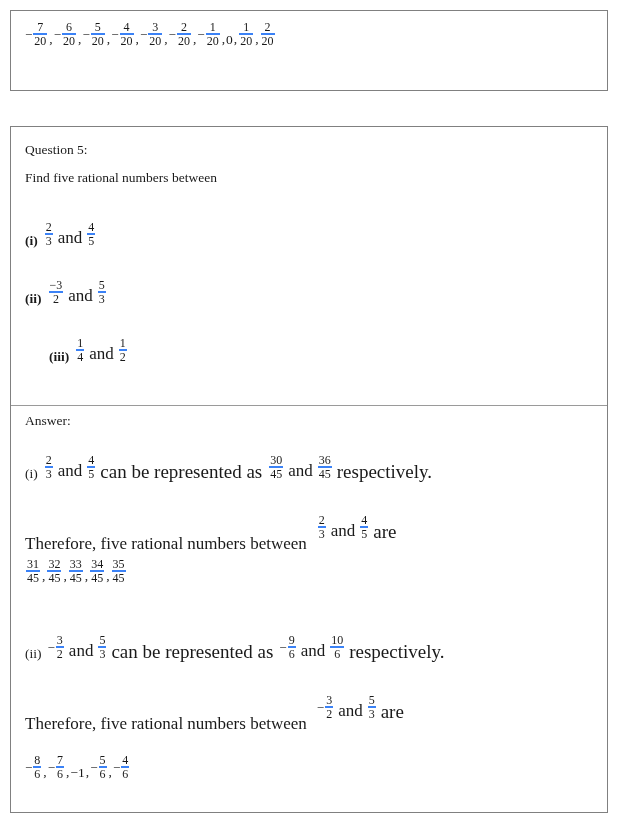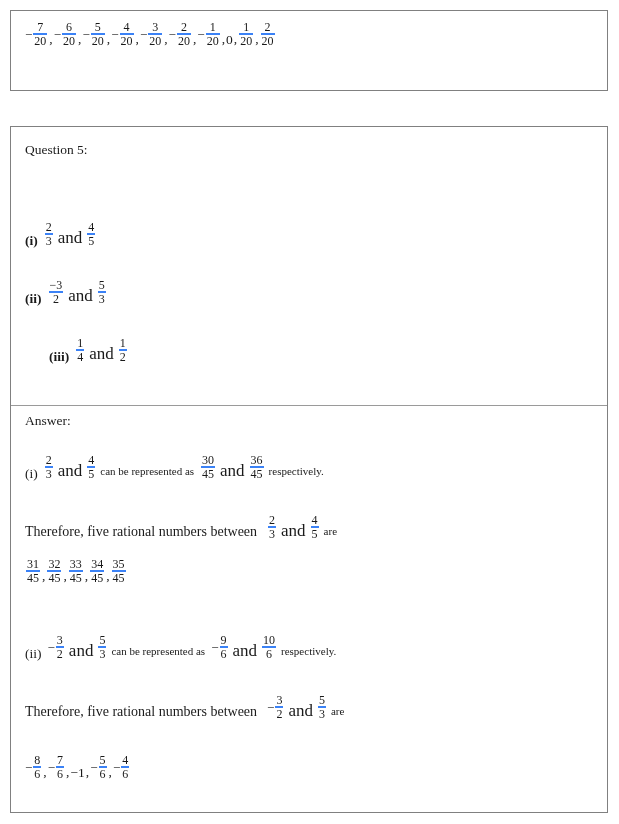--- a/index.html
+++ b/index.html
@@ -105,32 +105,32 @@
     display: inline-block;
     vertical-align: middle;
     font-size: 17px;
     padding: 0 4px;
     position: relative;
     top: 3px;
   }
   .tailw {
     display: inline-block;
     vertical-align: middle;
-    font-size: 11px;
+    font-size: 19px;
     padding-left: 4px;
     position: relative;
     top: 4px;
   }
   .leadw {
     display: inline-block;
     vertical-align: middle;
-    font-size: 14px;
+    font-size: 17px;
     padding-right: 4px;
     position: relative;
-    top: 4px;
+    top: 16px;
   }
   .marker {
     display: inline-block;
     vertical-align: middle;
     font-weight: bold;
     font-size: 13.5px;
     position: relative;
     top: 6px;
   }
   .marker-plain {
@@ -151,20 +151,21 @@
       <span class="math" id="prev-seq"><span class="atom"><span class="neg">−</span><span class="frac"><span class="num">7</span><span class="den">20</span></span></span><span class="sep">,</span><span class="atom"><span class="neg">−</span><span class="frac"><span class="num">6</span><span class="den">20</span></span></span><span class="sep">,</span><span class="atom"><span class="neg">−</span><span class="frac"><span class="num">5</span><span class="den">20</span></span></span><span class="sep">,</span><span class="atom"><span class="neg">−</span><span class="frac"><span class="num">4</span><span class="den">20</span></span></span><span class="sep">,</span><span class="atom"><span class="neg">−</span><span class="frac"><span class="num">3</span><span class="den">20</span></span></span><span class="sep">,</span><span class="atom"><span class="neg">−</span><span class="frac"><span class="num">2</span><span class="den">20</span></span></span><span class="sep">,</span><span class="atom"><span class="neg">−</span><span class="frac"><span class="num">1</span><span class="den">20</span></span></span><span class="sep">,</span><span class="atom"><span class="zero">0</span></span><span class="sep">,</span><span class="atom"><span class="frac"><span class="num">1</span><span class="den">20</span></span></span><span class="sep">,</span><span class="atom"><span class="frac"><span class="num">2</span><span class="den">20</span></span></span></span>
     </div>
   </div>
 
   <div class="panel" id="panel-qa">
 
     <div class="qa-section" style="height:278px;">
 
       <div class="row bold" style="left:14px; top:16px;">Question 5:</div>
 
+      <div class="row bold" style="left:14px; top:44px;">Find five rational numbers between</div>
 
       <div class="row" style="left:14px; top:94px;">
         <span class="math" id="q-item-0"><span class="marker" style="padding-right: 6px;">(i)</span><span class="atom"><span class="frac"><span class="num">2</span><span class="den">3</span></span></span><span class="andw">and</span><span class="atom"><span class="frac"><span class="num">4</span><span class="den">5</span></span></span></span>
       </div>
 
       <div class="row" style="left:14px; top:152px;">
         <span class="math" id="q-item-1"><span class="marker" style="padding-right: 6px;">(ii)</span><span class="atom"><span class="frac"><span class="num">−3</span><span class="den">2</span></span></span><span class="andw">and</span><span class="atom"><span class="frac"><span class="num">5</span><span class="den">3</span></span></span></span>
       </div>
 
       <div class="row" style="left:14px; top:210px;">

